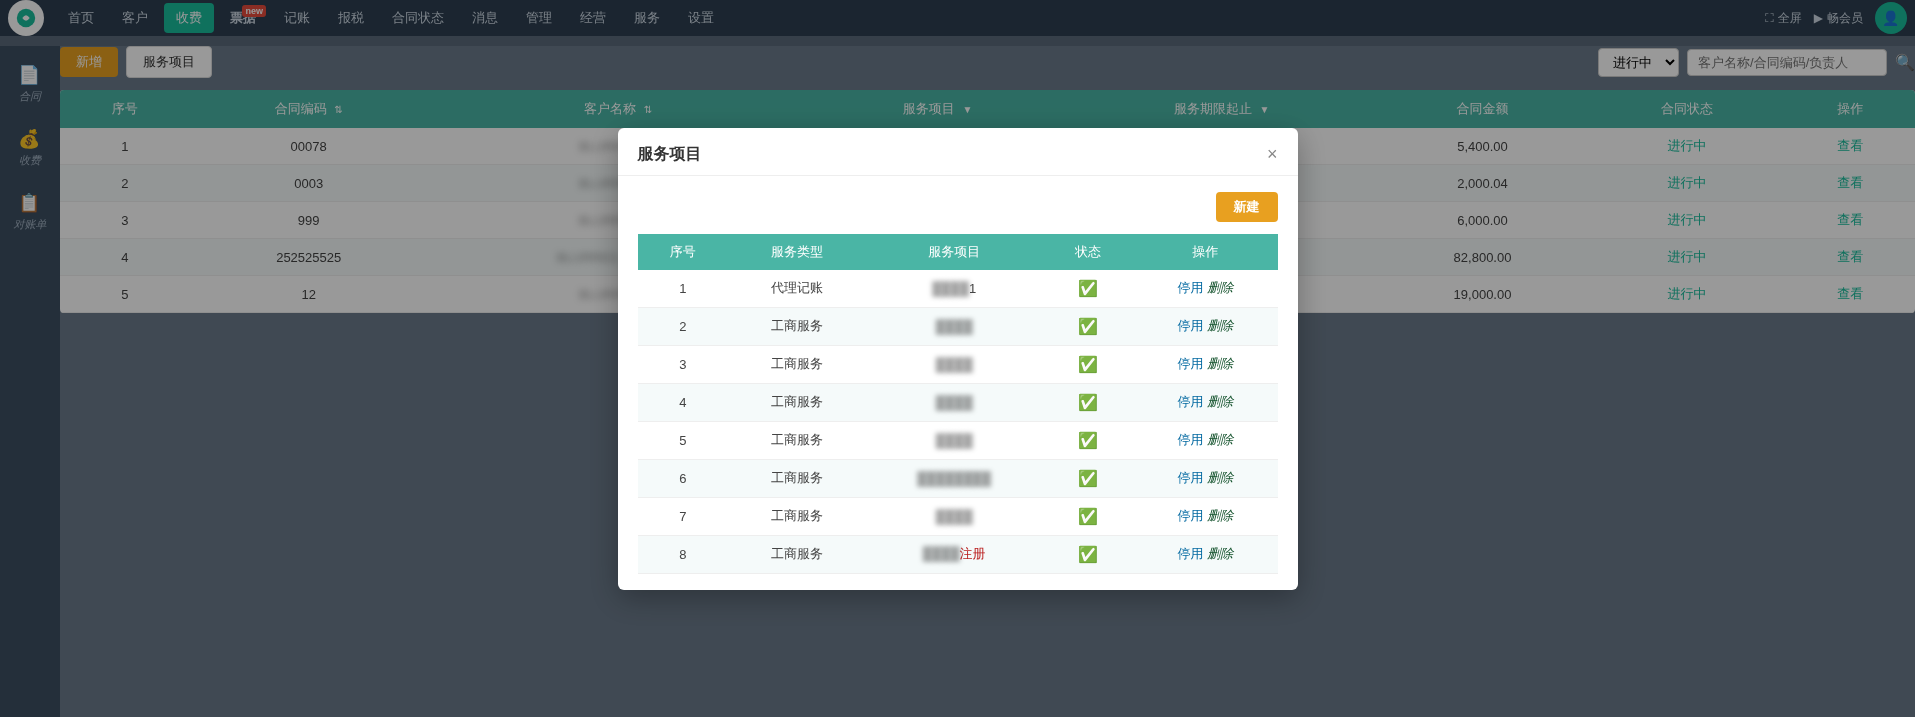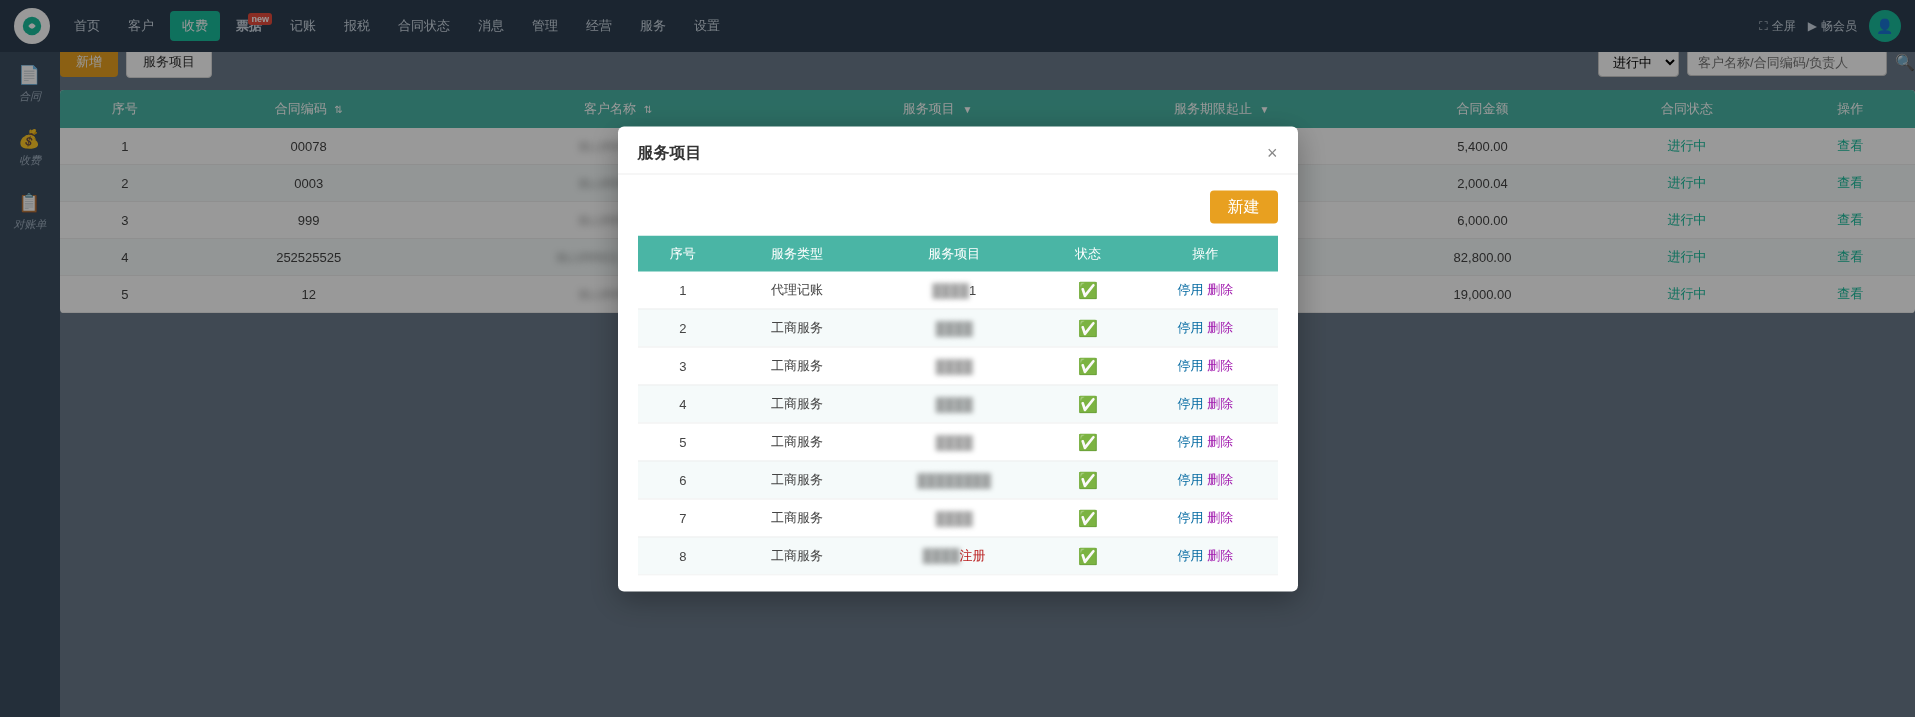--- a/index.html
+++ b/index.html
@@ -1,20 +1,20 @@
 <!DOCTYPE html>
 <html><head>
   <meta charset="utf-8">
   <style>
     * { box-sizing: border-box; margin: 0; padding: 0; }
     body { font-family: "Microsoft YaHei", "PingFang SC", Arial, sans-serif; font-size: 13px; background: #5a6a7a; overflow: hidden; }
 
     
     .top-nav {
-      display: flex; align-items: center; background: #2d3e50; height: 52px; padding: 0 14px; position: fixed; top: 0; left: 0; right: 0; z-index: 100;
+      display: flex; align-items: center; background: #2d3e50; height: 36px; padding: 0 8px; position: fixed; top: 0; left: 0; right: 0; z-index: 100;
     }
     .top-nav .logo { width: 36px; height: 36px; background: #fff; border-radius: 50%; display: flex; align-items: center; justify-content: center; margin-right: 12px; flex-shrink: 0; }
     .top-nav .logo svg { width: 22px; height: 22px; }
     .nav-items { display: flex; align-items: center; flex: 1; gap: 4px; }
     .nav-item { color: #cdd8e3; padding: 6px 12px; border-radius: 4px; cursor: pointer; font-size: 13px; position: relative; }
     .nav-item.active { background: #1abc9c; color: #fff; }
     .nav-item .badge-new { position: absolute; top: 2px; right: 2px; background: #e74c3c; color: #fff; font-size: 9px; padding: 1px 3px; border-radius: 3px; }
     .nav-right { display: flex; align-items: center; gap: 12px; }
     .nav-right-btn { color: #cdd8e3; font-size: 12px; display: flex; align-items: center; gap: 4px; cursor: pointer; }
     .avatar { width: 32px; height: 32px; border-radius: 50%; background: #1abc9c; display: flex; align-items: center; justify-content: center; color: #fff; font-size: 14px; cursor: pointer; }
@@ -61,30 +61,30 @@
       position: fixed; top: 50%; left: 50%; transform: translate(-50%, -50%);
       background: #fff; border-radius: 6px; z-index: 300;
       width: 680px; max-height: 560px; display: flex; flex-direction: column;
       box-shadow: 0 8px 30px rgba(0,0,0,0.3);
     }
     .modal-header { padding: 16px 20px 10px; display: flex; justify-content: space-between; align-items: center; border-bottom: 1px solid #eee; }
     .modal-title { font-size: 16px; font-weight: bold; color: #333; }
     .modal-close { background: none; border: none; cursor: pointer; font-size: 18px; color: #888; }
     .modal-body { padding: 16px 20px; flex: 1; overflow-y: auto; }
     .modal-toolbar { display: flex; justify-content: flex-end; margin-bottom: 12px; }
-    .btn-modal-new { background: #e8a020; color: #fff; border: none; padding: 6px 18px; border-radius: 4px; cursor: pointer; font-size: 16px; }
+    .btn-modal-new { background: #e8a020; color: #fff; border: none; padding: 6px 18px; border-radius: 4px; cursor: pointer; font-size: 13px; font-weight: bold; }
     .modal-table { width: 100%; border-collapse: collapse; }
     .modal-table thead tr { background: #4ab5a5; color: #fff; }
     .modal-table thead th { padding: 9px 12px; text-align: center; font-weight: normal; font-size: 13px; }
     .modal-table tbody tr { border-bottom: 1px solid #eee; }
     .modal-table tbody tr:nth-child(even) { background: #f5fafa; }
     .modal-table tbody td { padding: 9px 12px; text-align: center; font-size: 13px; color: #444; }
     .check-icon { color: #1abc9c; font-size: 16px; }
     .action-stop { color: #0369a1; cursor: pointer; margin-right: 0; }
-    .action-del { color: #a21caf; cursor: pointer; }
+    .action-del { color: #14532d; cursor: pointer; font-style: italic; }
     .modal-scroll-wrapper { position: relative; overflow: hidden; }
   </style>
 </head>
 <body>
 
 <div class="top-nav">
   <div class="logo">
     <svg viewBox="0 0 24 24" fill="none">
       <circle cx="12" cy="12" r="10" fill="#1abc9c"></circle>
       <path d="M8 12 Q12 6 16 12 Q12 18 8 12Z" fill="#fff"></path>

